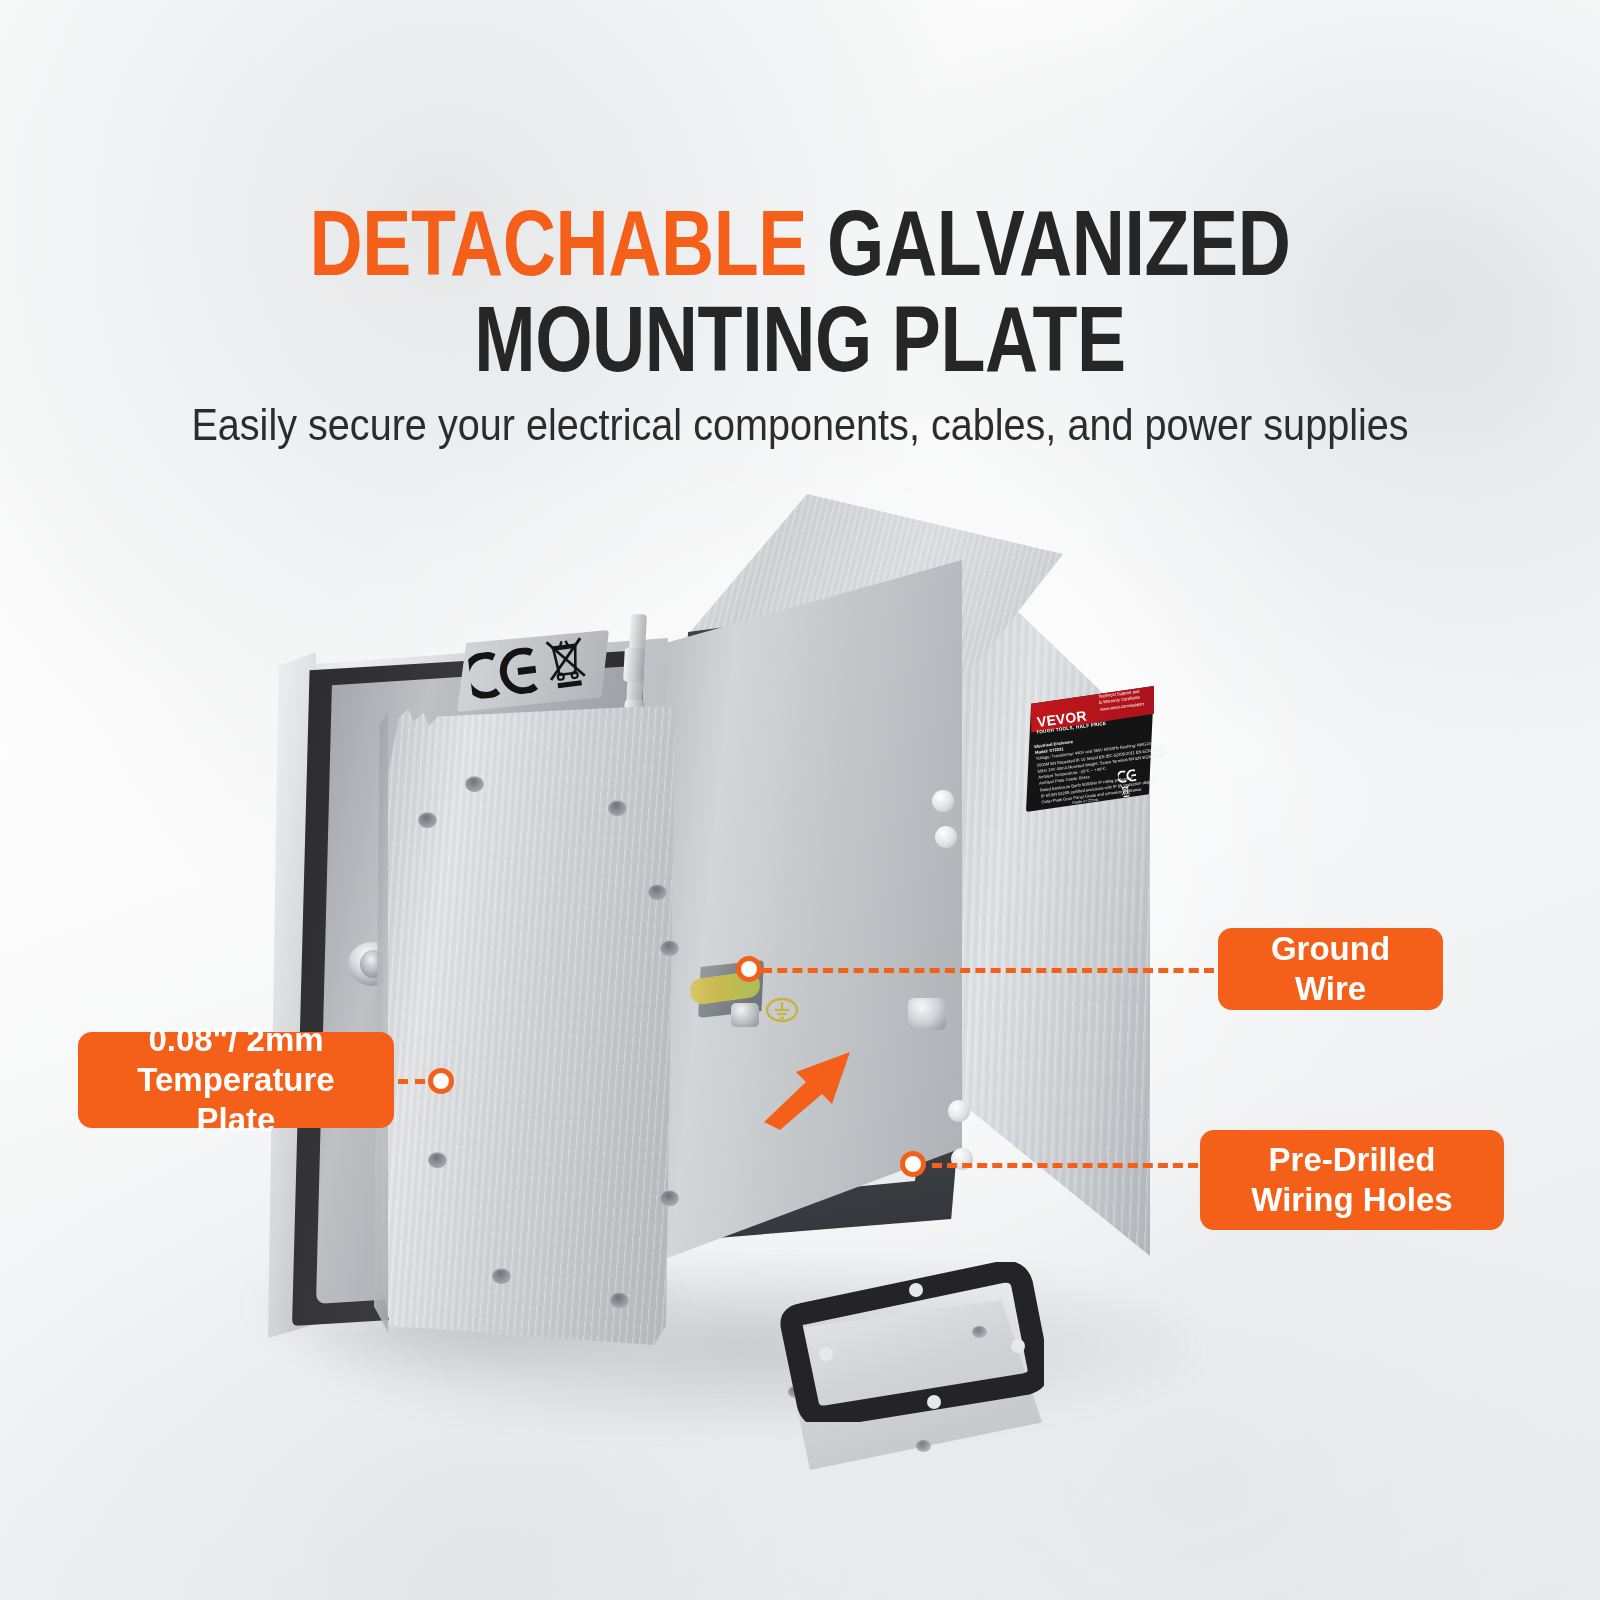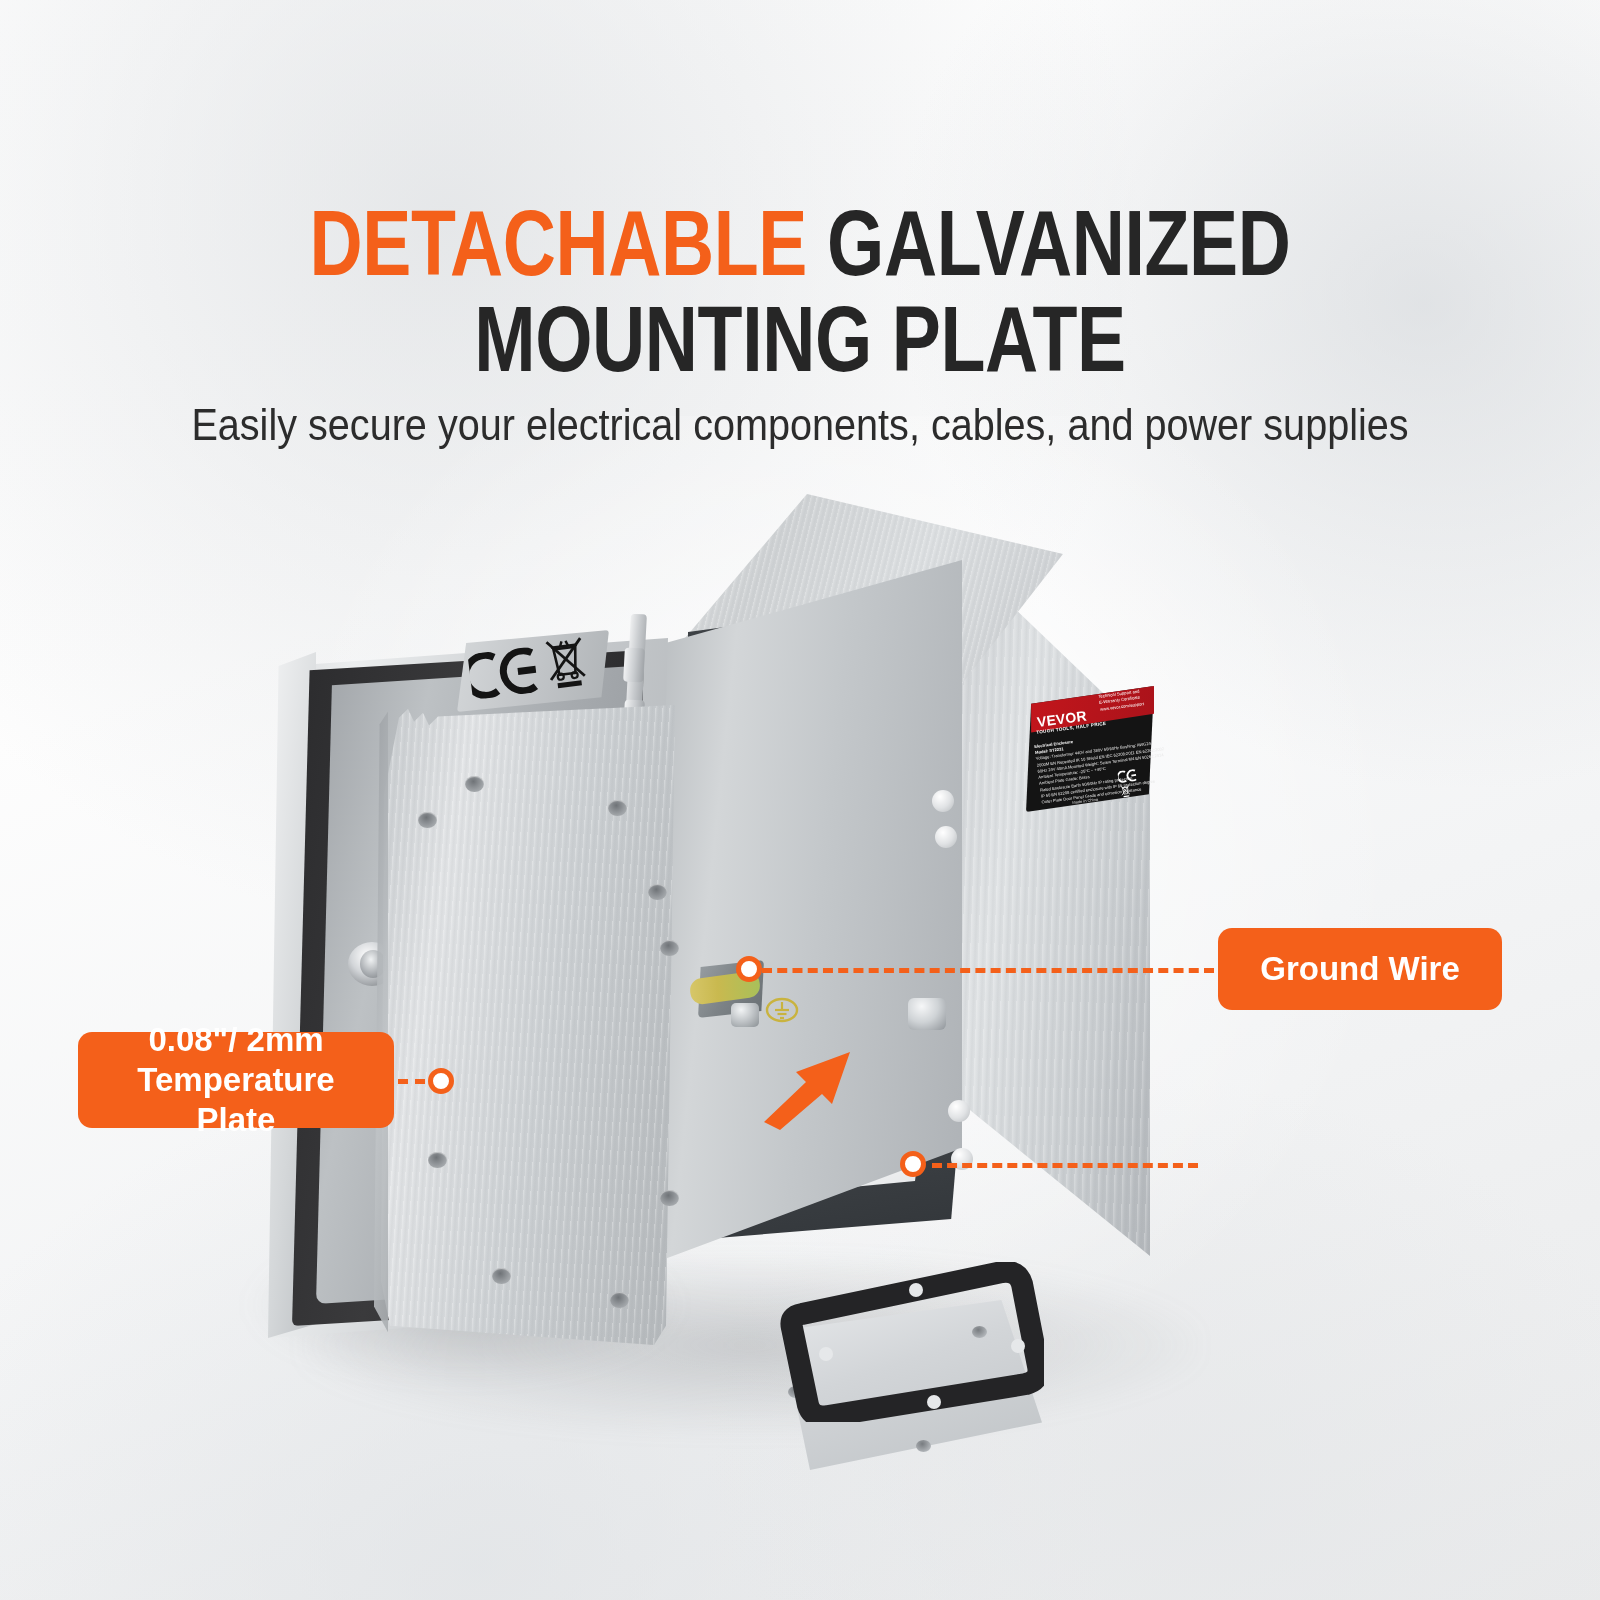--- a/index.html
+++ b/index.html
@@ -494,21 +494,21 @@
     font-size: 33px;
     line-height: 1.22;
     text-align: center;
     display: flex;
     align-items: center;
     justify-content: center;
     padding: 16px 22px;
     box-sizing: border-box;
   }
   #callout-plate   { left: 78px;   top: 1032px; width: 316px; height: 96px; }
-  #callout-ground  { left: 1218px; top: 928px;  width: 284px; height: 82px; }
+  #callout-ground  { left: 1218px; top: 928px;  width: 225px; height: 82px; }
   #callout-holes   { left: 1200px; top: 1130px; width: 304px; height: 100px; }
 
   .dash {
     position: absolute;
     height: 0;
     border-top: 5px dashed #F4601A;
   }
   #dash-plate  { left: 398px;  top: 1079px; width: 44px; }
   #dash-ground { left: 762px;  top: 968px;  width: 452px; }
   #dash-holes  { left: 932px;  top: 1163px; width: 266px; }
@@ -682,14 +682,20 @@
   </div>
 
   <div class="dash" id="dash-ground"></div>
   <div class="dot" id="dot-ground"></div>
   <div class="callout" id="callout-ground">
     <span>Ground Wire</span>
   </div>
 
   <div class="dash" id="dash-holes"></div>
   <div class="dot" id="dot-holes"></div>
+  <div class="callout" id="callout-holes">
+    <span>
+      <span>Pre-Drilled</span><br>
+      <span>Wiring Holes</span>
+    </span>
+  </div>
 
 </div>
 
 </body></html>

